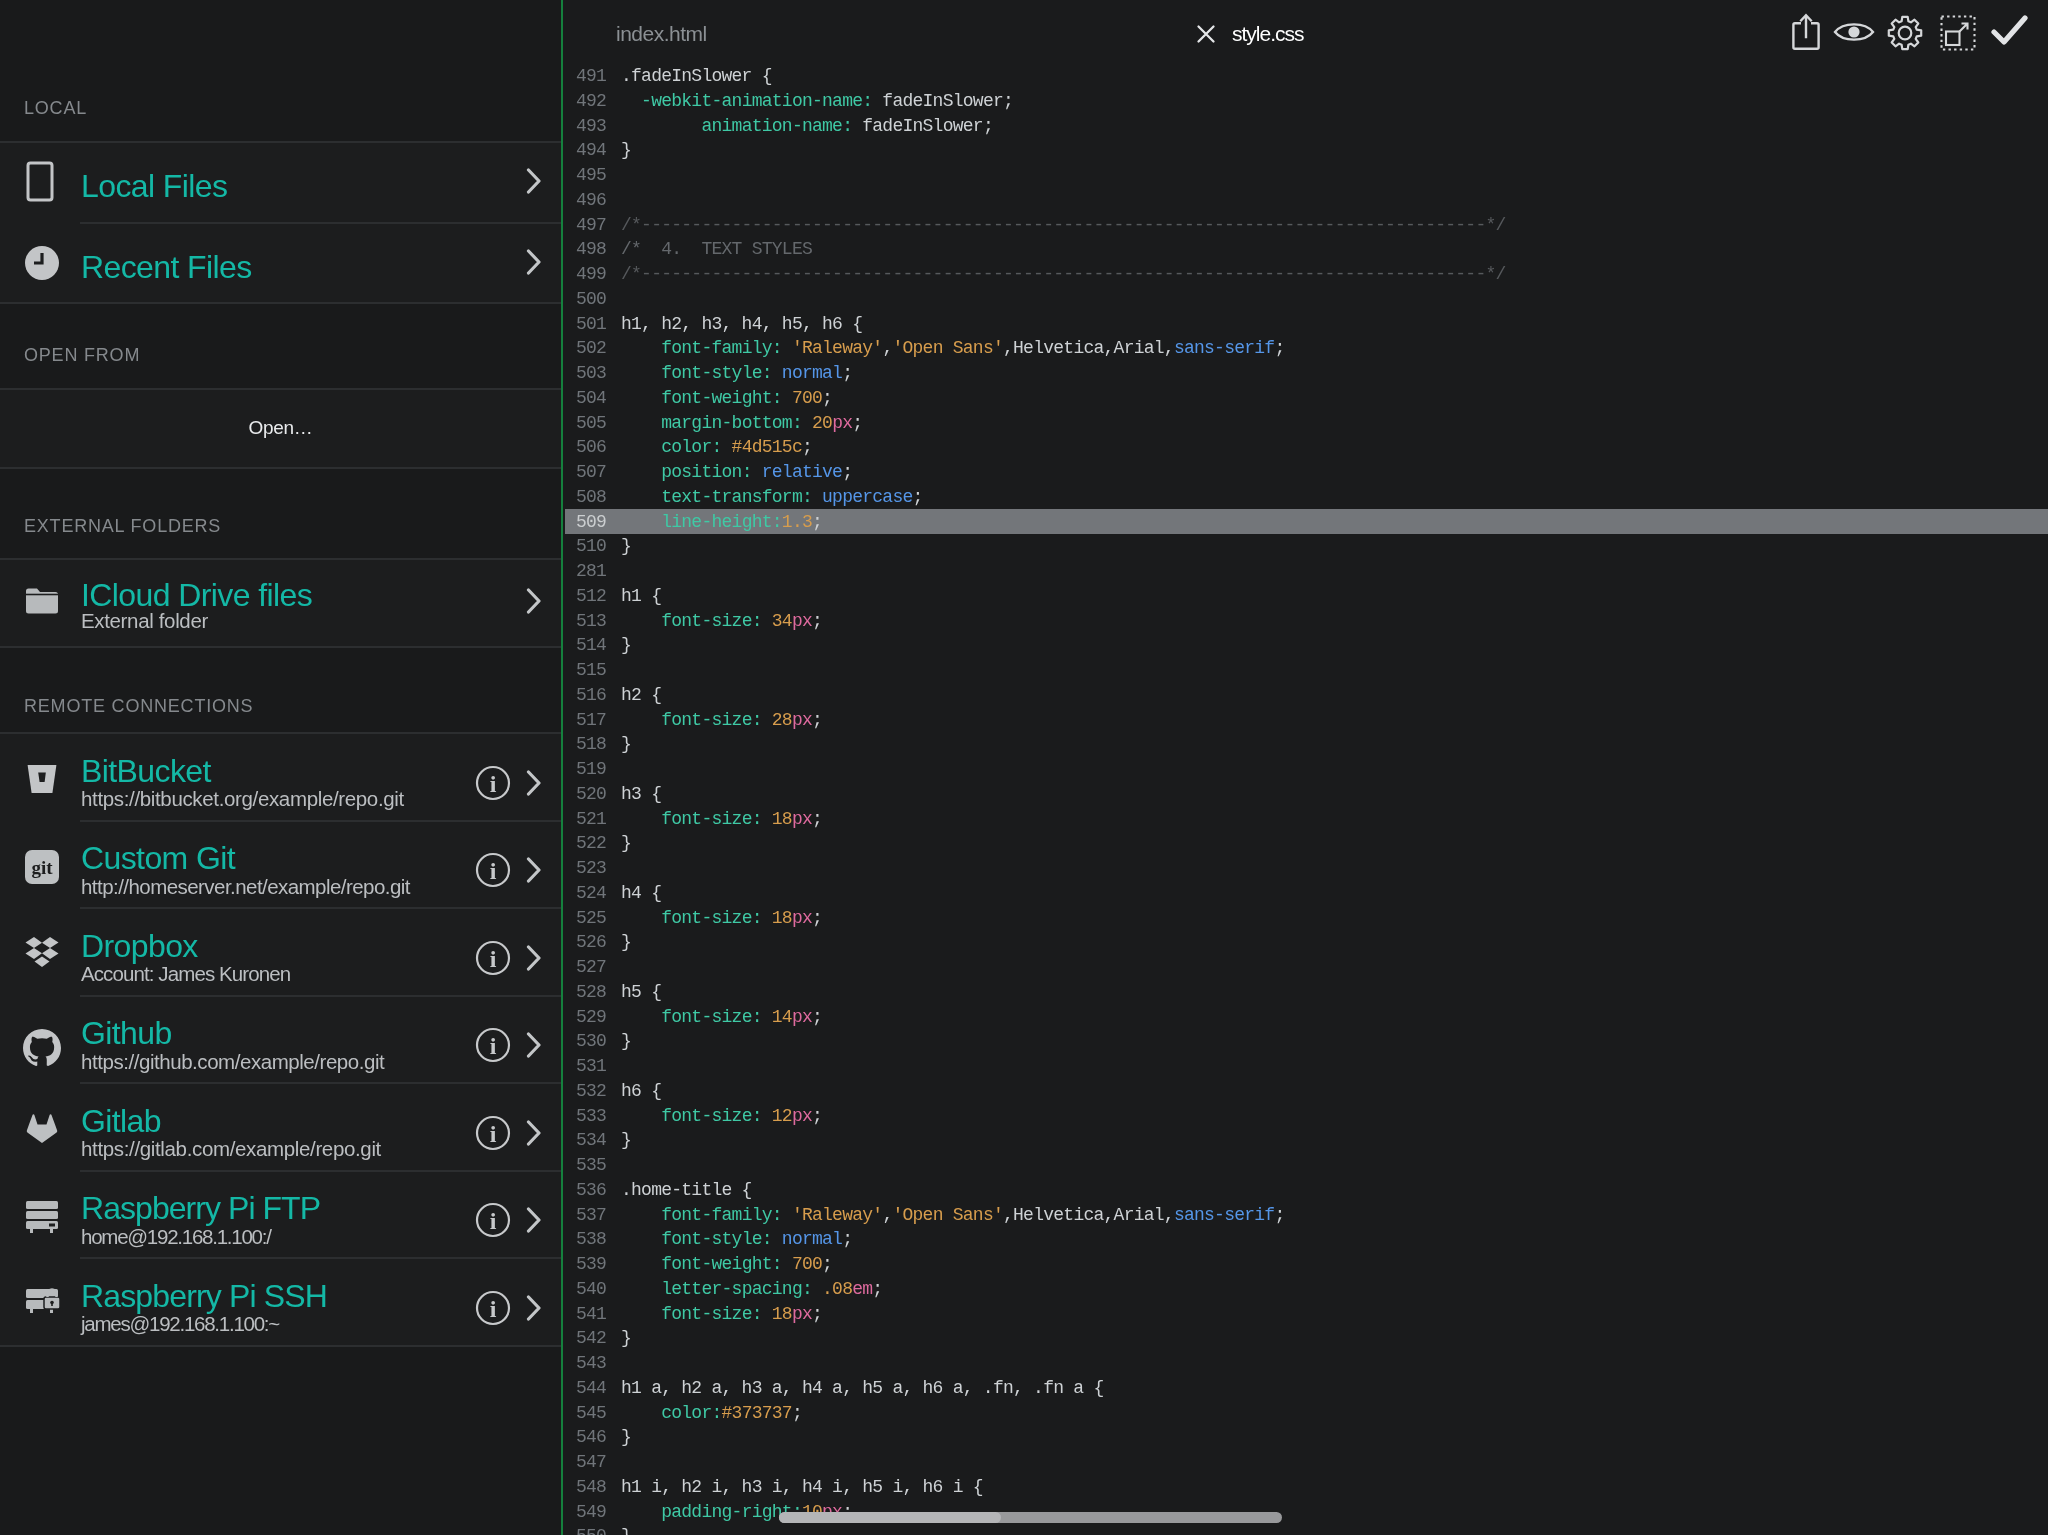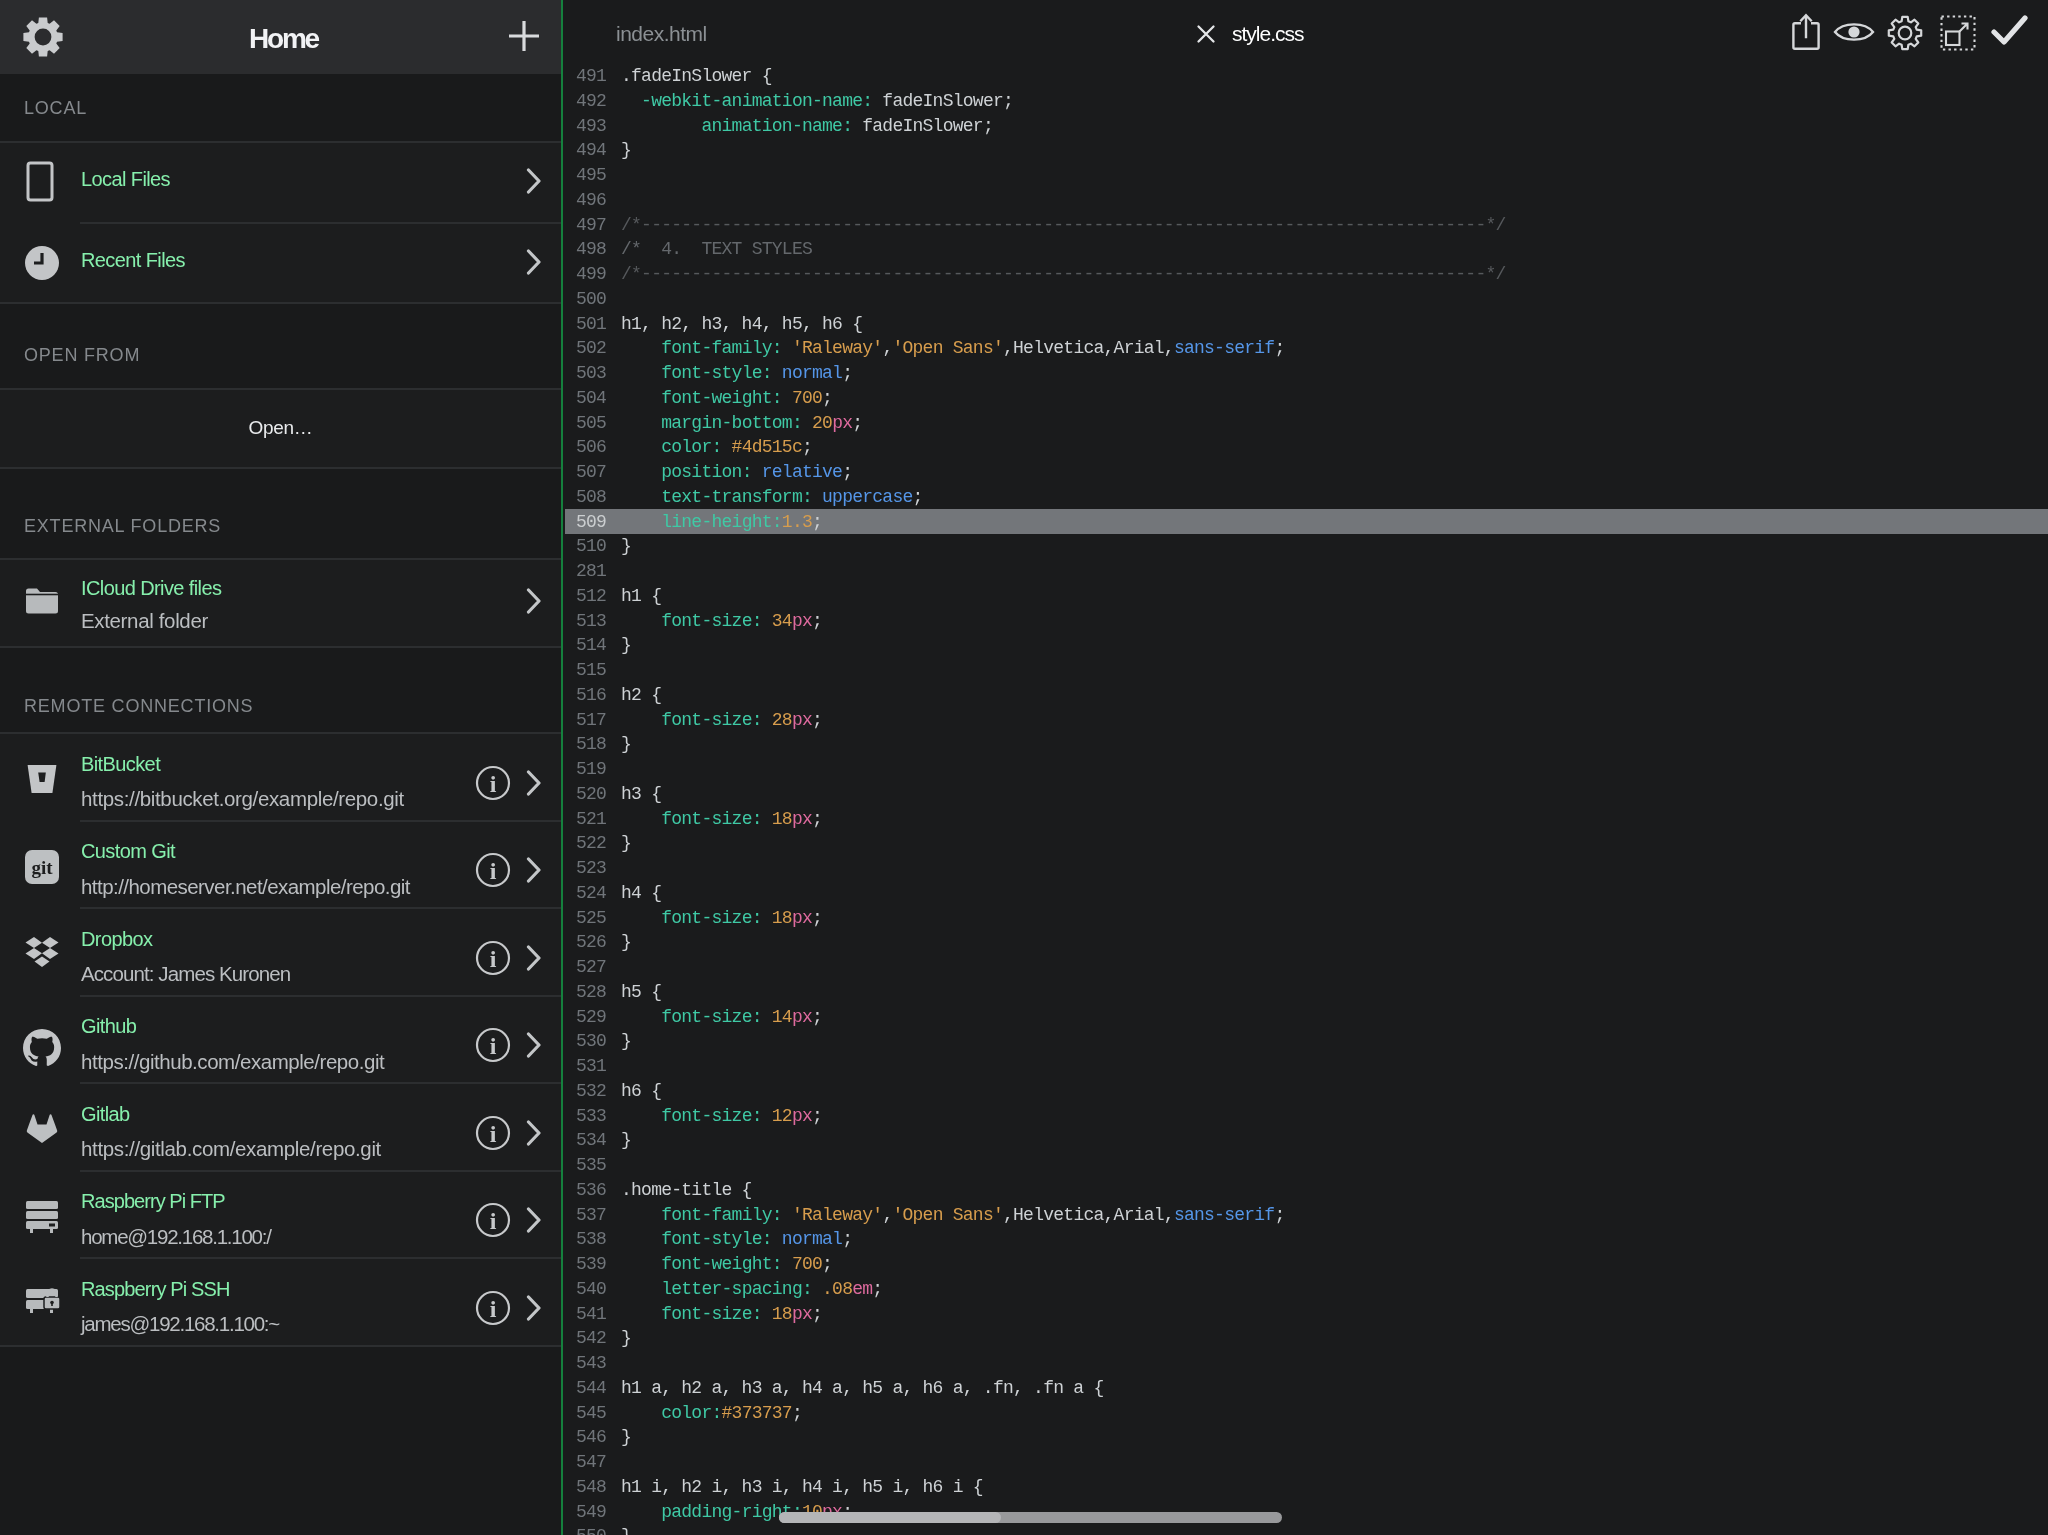--- a/index.html
+++ b/index.html
@@ -2,48 +2,38 @@
 <html><head><meta charset="utf-8"><style>
 *{margin:0;padding:0;box-sizing:border-box}
 html,body{width:2048px;height:1535px;background:#1a1b1c;overflow:hidden}
 body{font-family:"Liberation Sans",sans-serif;position:relative;-webkit-font-smoothing:antialiased}
 #side{position:absolute;left:0;top:0;width:561px;height:1535px;background:#191a1b}
 #sidetop{position:absolute;left:0;top:0;width:561px;height:74px;background:#2b2c2e}
 #home{position:absolute;left:3px;top:23px;width:561px;text-align:center;font-size:28px;font-weight:700;letter-spacing:-2.2px;color:#f2f3f5}
 .rowbg{position:absolute;left:0;width:561px;background:#1c1d1e}
 .dv{position:absolute;height:2px;background:#2c2e30}
 .hd{position:absolute;left:24px;font-size:18px;letter-spacing:0.8px;color:#85898d}
-.rt{position:absolute;left:81px;font-size:20px;letter-spacing:-0.6px;color:#86efac}
+.rt{position:absolute;left:81px;font-size:32px;letter-spacing:-0.6px;color:#14b8a6}
 .rs{position:absolute;left:81px;font-size:20.5px;letter-spacing:-0.35px;color:#bbbec1}
 #openrow{position:absolute;left:0;top:417px;width:561px;text-align:center;font-size:19px;letter-spacing:-0.3px;color:#e9ebed}
 #ed{position:absolute;left:561px;top:0;width:1487px;height:1535px;background:#1a1b1c;border-left:2px solid #15803d}
 .tab{position:absolute;top:22px;font-size:21px;letter-spacing:-0.5px}
 .cl{display:flex;height:24.75px;align-items:center;white-space:pre;font-family:"Liberation Mono",monospace;font-size:18px;letter-spacing:-0.75px;color:#ced2d5}
 .num{width:52px;flex:none;text-align:center;color:#70757a}
 .txt{margin-left:4px}
 .cl i{font-style:normal}
 .c2{color:#64686c}.t{color:#3fc9a5}.b{color:#5596e8}.o{color:#d79d4d}.k{color:#de6a9e}.c{color:#56595c}
 .hl{background:#73767a}
 .hl .num{color:#cbced0}
 #codewrap{position:absolute;left:2px;top:63.8px;width:1485px}
 #hscroll{position:absolute;left:216px;top:1512px;width:503px;height:11px;border-radius:5.5px;background:#98999b}
 #hscroll div{position:absolute;left:0;top:0;width:222px;height:11px;border-radius:5.5px;background:#b4b5b7}
 </style></head>
 <body>
 <div id="side">
-  <div id="sidetop">
-      <svg width="44" height="44" viewBox="0 0 44 44" style="position:absolute;left:21px;top:15px">
-<path d="M17.9,2.4 L26.1,2.4 L26.7,8.0 L28.6,8.7 L33.0,5.3 L38.7,11.0 L35.3,15.4 L36.0,17.3 L41.6,17.9 L41.6,26.1 L36.0,26.7 L35.3,28.6 L38.7,33.0 L33.0,38.7 L28.6,35.3 L26.7,36.0 L26.1,41.6 L17.9,41.6 L17.3,36.0 L15.4,35.3 L11.0,38.7 L5.3,33.0 L8.7,28.6 L8.0,26.7 L2.4,26.1 L2.4,17.9 L8.0,17.3 L8.7,15.4 L5.3,11.0 L11.0,5.3 L15.4,8.7 L17.3,8.0 Z" fill="#c9cbcd"></path>
-        <circle cx="22" cy="22" r="8.4" fill="#2b2c2e"></circle>
-      </svg>
-      <div id="home">Home</div>
-      <svg width="32" height="32" viewBox="0 0 32 32" style="position:absolute;left:508px;top:20px">
-<path d="M16 1 V31 M1 16 H31" stroke="#d9dbdd" stroke-width="3.2"></path>
-      </svg>
-    </div>
   <div class="rowbg" style="top:141px;height:161px"></div>
     <div class="rowbg" style="top:388px;height:79px"></div>
     <div class="rowbg" style="top:558px;height:88px"></div>
     <div class="rowbg" style="top:732px;height:613px"></div>
   <div class="hd" style="top:98px">LOCAL</div>
     <div class="hd" style="top:345px">OPEN FROM</div>
     <div class="hd" style="top:516px">EXTERNAL FOLDERS</div>
     <div class="hd" style="top:696px">REMOTE CONNECTIONS</div>
   <div class="rt" style="top:167.5px">Local Files</div>
     <div class="rt" style="top:248.5px">Recent Files</div>

